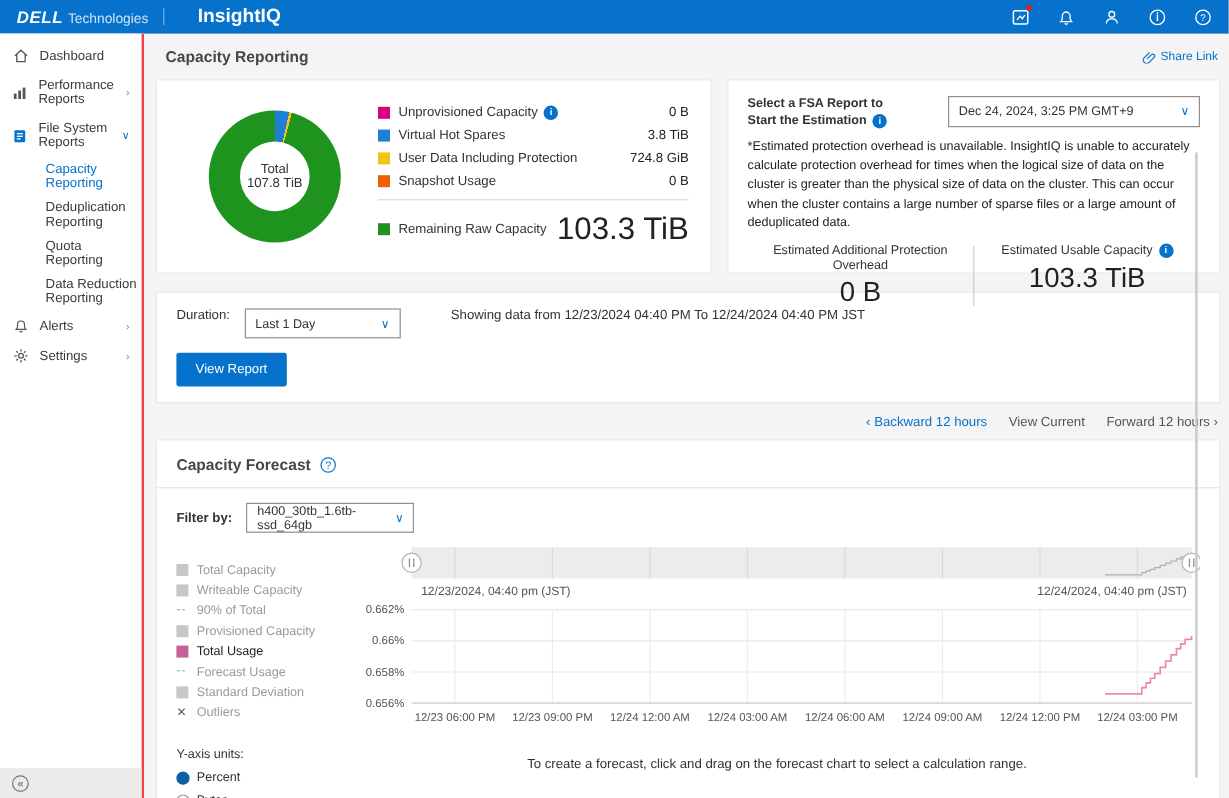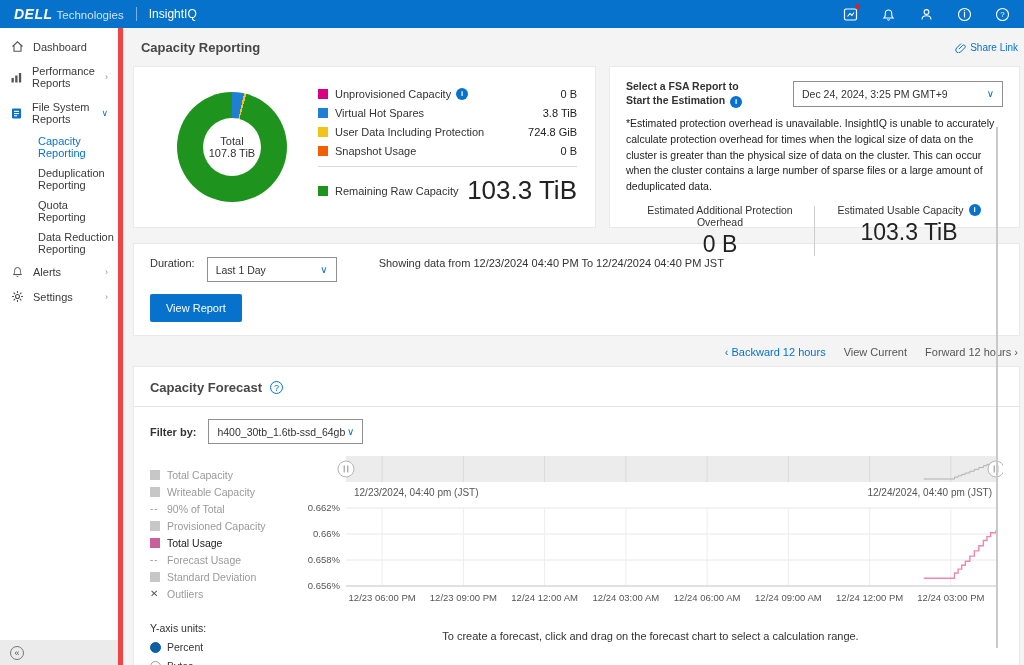--- a/index.html
+++ b/index.html
@@ -5,29 +5,29 @@
   * { box-sizing: border-box; margin: 0; padding: 0; }
   html,body { width:1024px; height:665px; overflow:hidden; }
   body { font-family:"Liberation Sans", sans-serif; background:#f4f4f4; color:#333; }
 
   
   .topbar { height:28px; background:#0672cb; display:flex; align-items:center; padding:0 14px; color:#fff; }
   .brand { display:flex; align-items:baseline; gap:4px; }
   .brand-dell { font-weight:bold; font-style:italic; font-size:14px; letter-spacing:.5px; }
   .brand-tech { font-size:11.5px; color:#cfe2f5; }
   .topbar-sep { width:1px; height:14px; background:#7fb0de; margin:0 12px; }
-  .app-name { font-size:12px; font-weight:normal; }
+  .app-name { font-size:16px; font-weight:bold;margin-left:16px; }
   .topbar-right { margin-left:auto; display:flex; align-items:center; gap:22px; }
   .tb-icon { position:relative; width:16px; height:16px; display:flex; align-items:center; justify-content:center; cursor:pointer; }
   .tb-icon svg { display:block; }
   .badge-dot { position:absolute; top:-2px; right:-2px; width:5px; height:5px; border-radius:50%; background:#e02020; }
 
   
   .layout { display:flex; height:637px; }
-  .sidebar { width:145px; background:#fff; border-right:5px solid #ef4444; position:relative; padding-top:6px; font-size:11px; }
+  .sidebar { width:145px; background:#fff; border-right:2px solid #ef4444; position:relative; padding-top:6px; font-size:11px; }
   .side-item { display:flex; align-items:center; gap:9px; padding:6px 10px; cursor:pointer; color:#3a3a3a; }
   .side-item .chev { margin-left:auto; font-size:9px; color:#8a8a8a; }
   .side-item .chev.open { color:#0672cb; }
   .side-icon { width:14px; display:flex; justify-content:center; }
   .side-sub { padding:4px 0 4px 38px; cursor:pointer; color:#3a3a3a; }
   .side-sub.sel { color:#0672cb; }
   .side-footer { position:absolute; bottom:0; left:0; width:100%; height:25px; background:#ebebeb; display:flex; align-items:center; padding-left:10px; }
   .collapse-btn { width:14px; height:14px; border:1px solid #777; border-radius:50%; color:#555; font-size:9px; line-height:12px; text-align:center; cursor:pointer; }
 
   .main { flex:1; padding:0 29px 0 10px; position:relative; }
@@ -86,21 +86,21 @@
 
   
   .forecast-card { padding:13px 16px 10px; }
   .fc-title-row { display:flex; align-items:center; gap:8px; }
   .fc-title { font-size:13px; font-weight:bold; color:#474747; }
   .help-icon { width:13px; height:13px; border-radius:50%; border:1px solid #0672cb; color:#0672cb; font-size:9px;
     text-align:center; line-height:12px; cursor:pointer; }
   .fc-hr { border-top:1px solid #e5e5e5; margin:11px -16px 12px; }
   .filter-row { display:flex; align-items:center; font-size:11px; }
   .filter-label { font-weight:bold; margin-right:12px; }
-  .filter-select { width:155px; height:25px; }
+  .filter-select { width:140px; height:25px; }
   .chart-region { display:flex; margin-top:10px; }
   .chart-legend { width:148px; padding-top:12px; font-size:10.5px; }
   .cl-row { display:flex; align-items:center; gap:7px; padding:2.5px 0; cursor:pointer; }
   .cl-sw { width:10px; height:10px; flex:0 0 auto; }
   .cl-dash { color:#9a9a9a; font-size:10px; letter-spacing:1px; flex:0 0 auto; width:10px; }
   .chart-box { flex:1; }
   .fc-bottom { display:flex; margin-top:6px; font-size:10.5px; }
   .yaxis-col { width:148px; }
   .yaxis-title { color:#333; margin-bottom:7px; }
   .radio-row { display:flex; align-items:center; gap:6px; margin-bottom:7px; cursor:pointer; }

